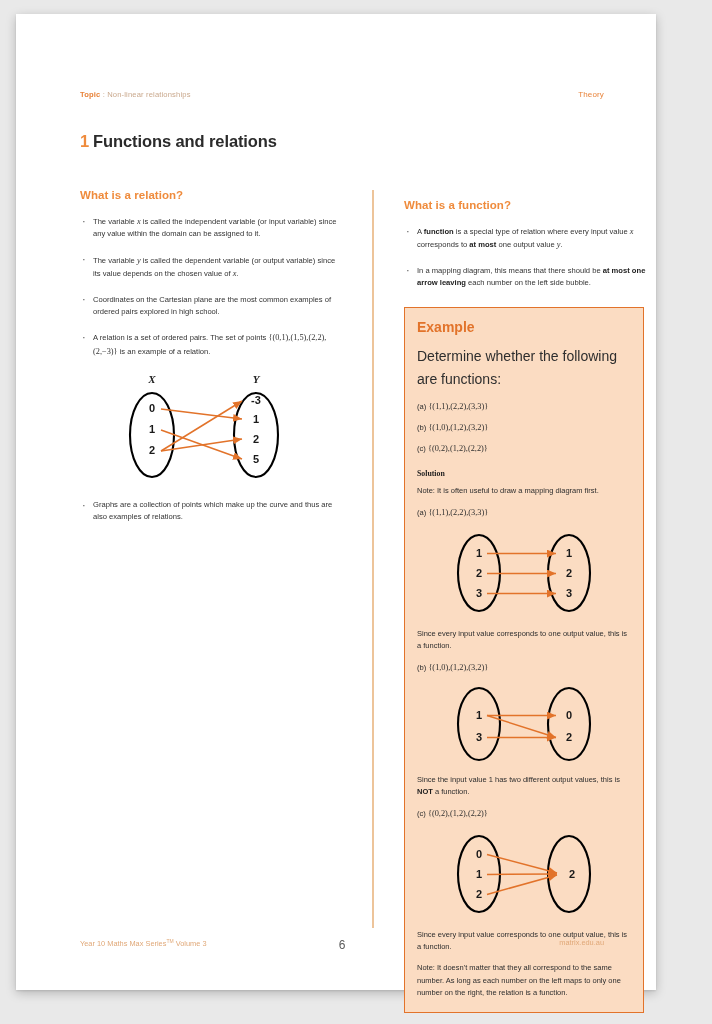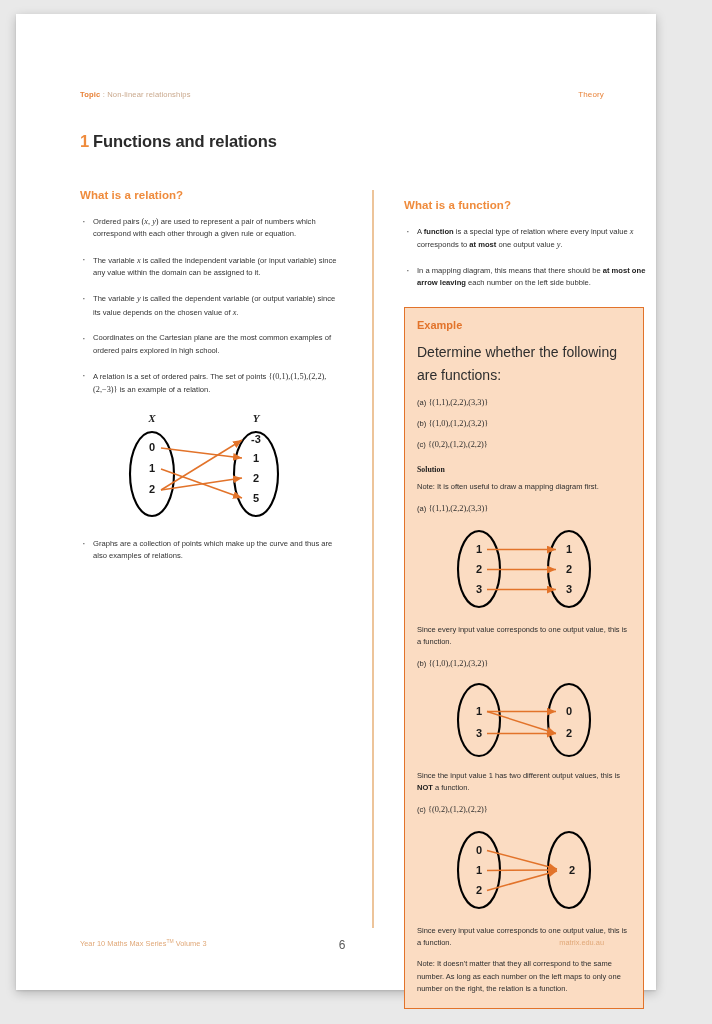--- a/index.html
+++ b/index.html
@@ -108,21 +108,21 @@
     position: relative;
     margin-top: 18px;
     background: #fbdcc2;
     border: 1.2px solid #e2732a;
     padding: 11px 12px 13px 12px;
     box-sizing: border-box;
     width: 240px;
   }
   .ex-label {
     color: #e2732a;
-    font-size: 11px;
+    font-size: 14px;
     font-weight: bold;
     margin-bottom: 4px;
   }
   .ex-p {
     font-size: 14px;
     line-height: 1.62;
     color: #2e2e2e;
     margin: 10px 0 9px 0;
   }
   .ex-item {
@@ -179,21 +179,20 @@
   <div class="title">
     <span class="num">1</span><span>Functions and relations</span>
   </div>
 
   <div class="divider"></div>
 
   <div class="col-left">
     <h2 class="colhead">What is a relation?</h2>
 
     <ul class="bul">
-      <li>Ordered pairs <span class="mathr">(</span><span class="mathi">x</span><span class="mathr">,&nbsp;</span><span class="mathi">y</span><span class="mathr">)</span> are used to represent a pair of numbers which correspond with each other through a given rule or equation.</li>
       <li>The variable <span class="mathi">x</span> is called the independent variable (or input variable) since any value within the domain can be assigned to it.</li>
       <li>The variable <span class="mathi">y</span> is called the dependent variable (or output variable) since its value depends on the chosen value of <span class="mathi">x</span>.</li>
       <li>Coordinates on the Cartesian plane are the most common examples of ordered pairs explored in high school.</li>
       <li>A relation is a set of ordered pairs. The set of points <span class="mathr">{(0,1),(1,5),(2,2),(2,−3)}</span> is an example of a relation.</li>
     </ul>
 
     <div class="diagram" style="margin:10px 0 16px 36px;">
       <svg width="180" height="112" viewBox="0 0 180 112">
         <defs>
           <marker id="ah" markerWidth="7" markerHeight="7" refX="6" refY="2.6" orient="auto">

